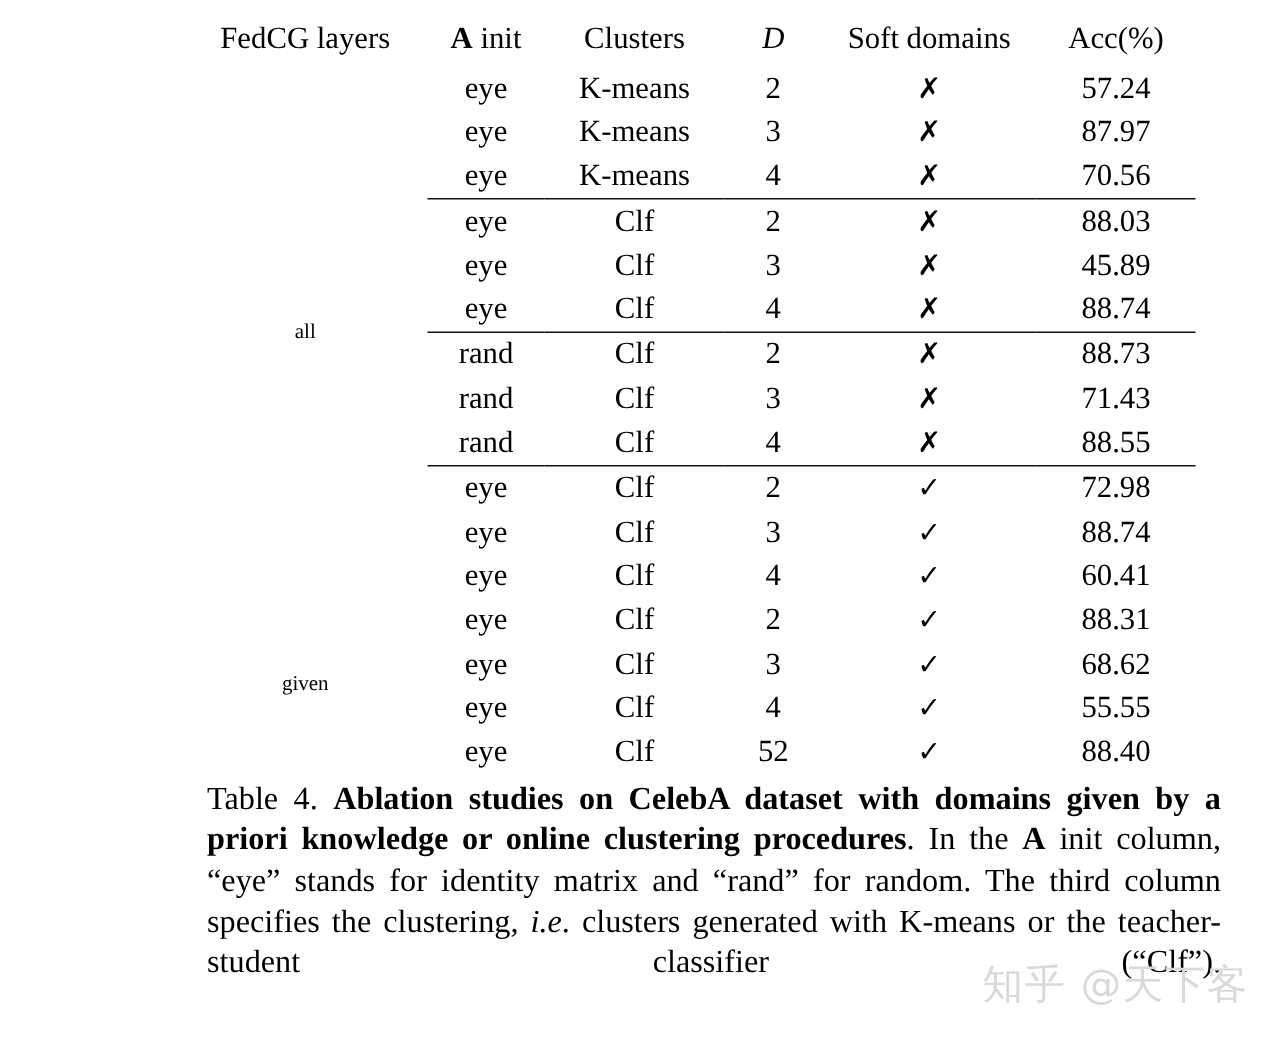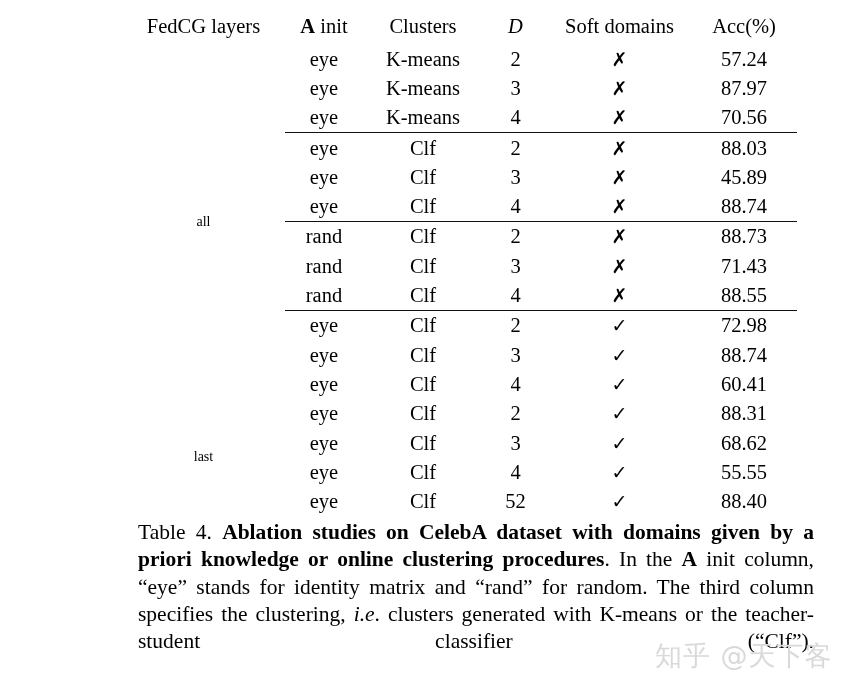--- a/index.html
+++ b/index.html
@@ -232,21 +232,21 @@
         </tr>
         <tr>
           <td>eye</td>
           <td>Clf</td>
           <td>4</td>
           <td><span class="mark check">✓</span></td>
           <td>60.41</td>
         </tr>
 
         <tr class="rule-mid">
-          <td rowspan="4" class="group">last</td>
+          <td rowspan="4" class="group">given</td>
           <td>eye</td>
           <td>Clf</td>
           <td>2</td>
           <td><span class="mark check">✓</span></td>
           <td>88.31</td>
         </tr>
         <tr>
           <td>eye</td>
           <td>Clf</td>
           <td>3</td>

